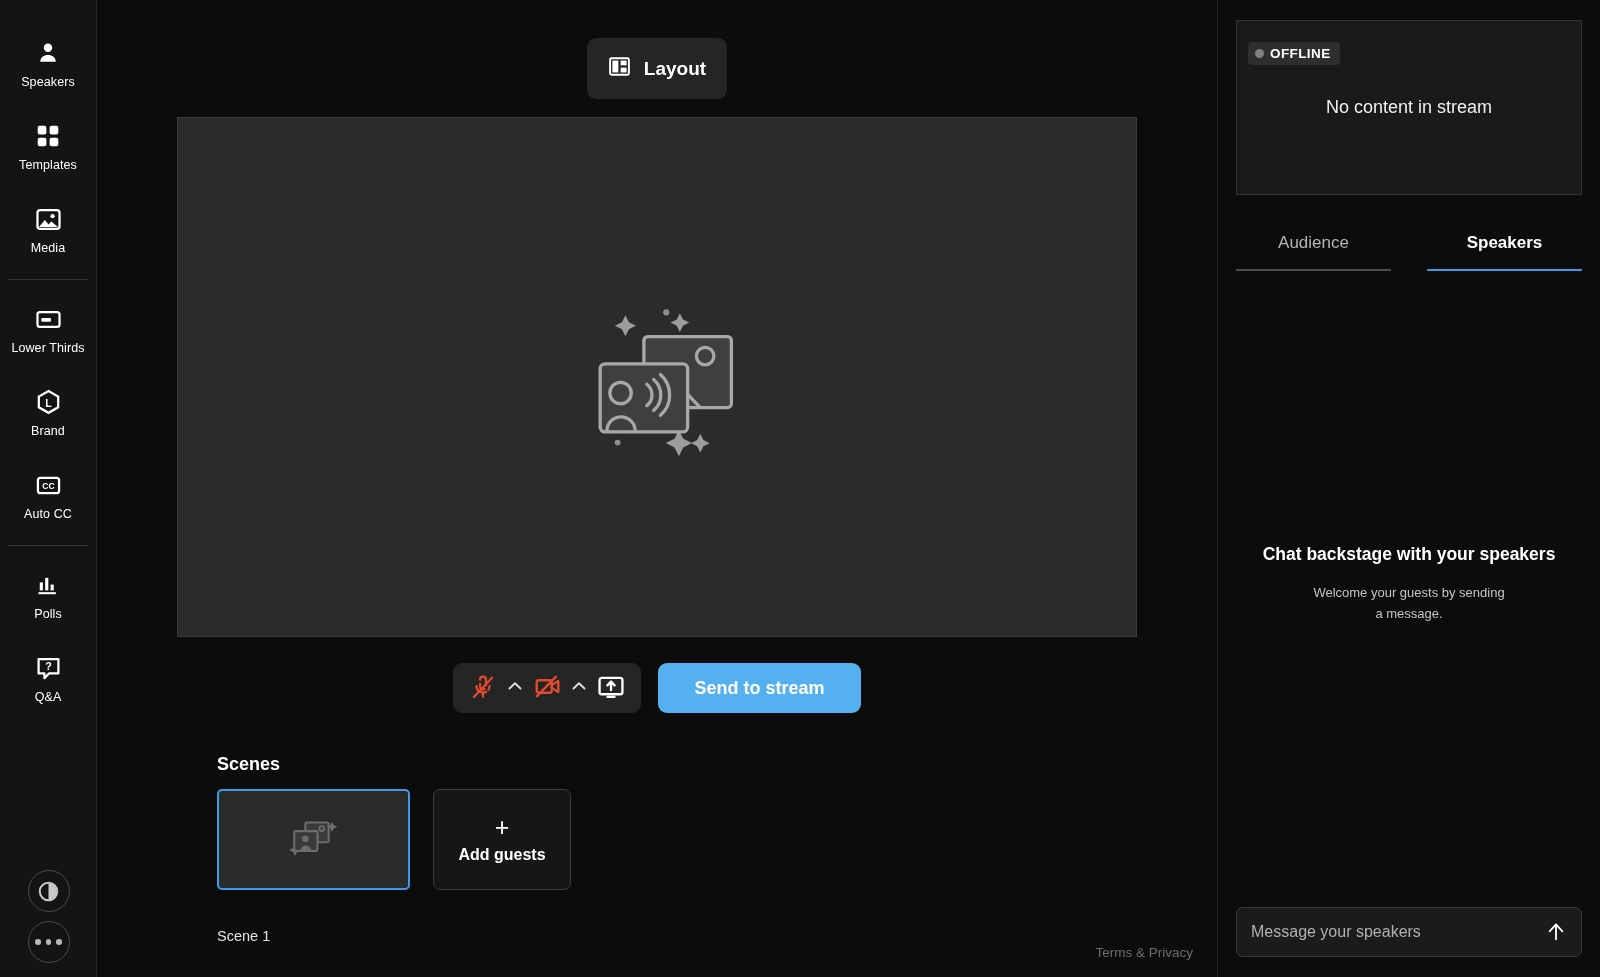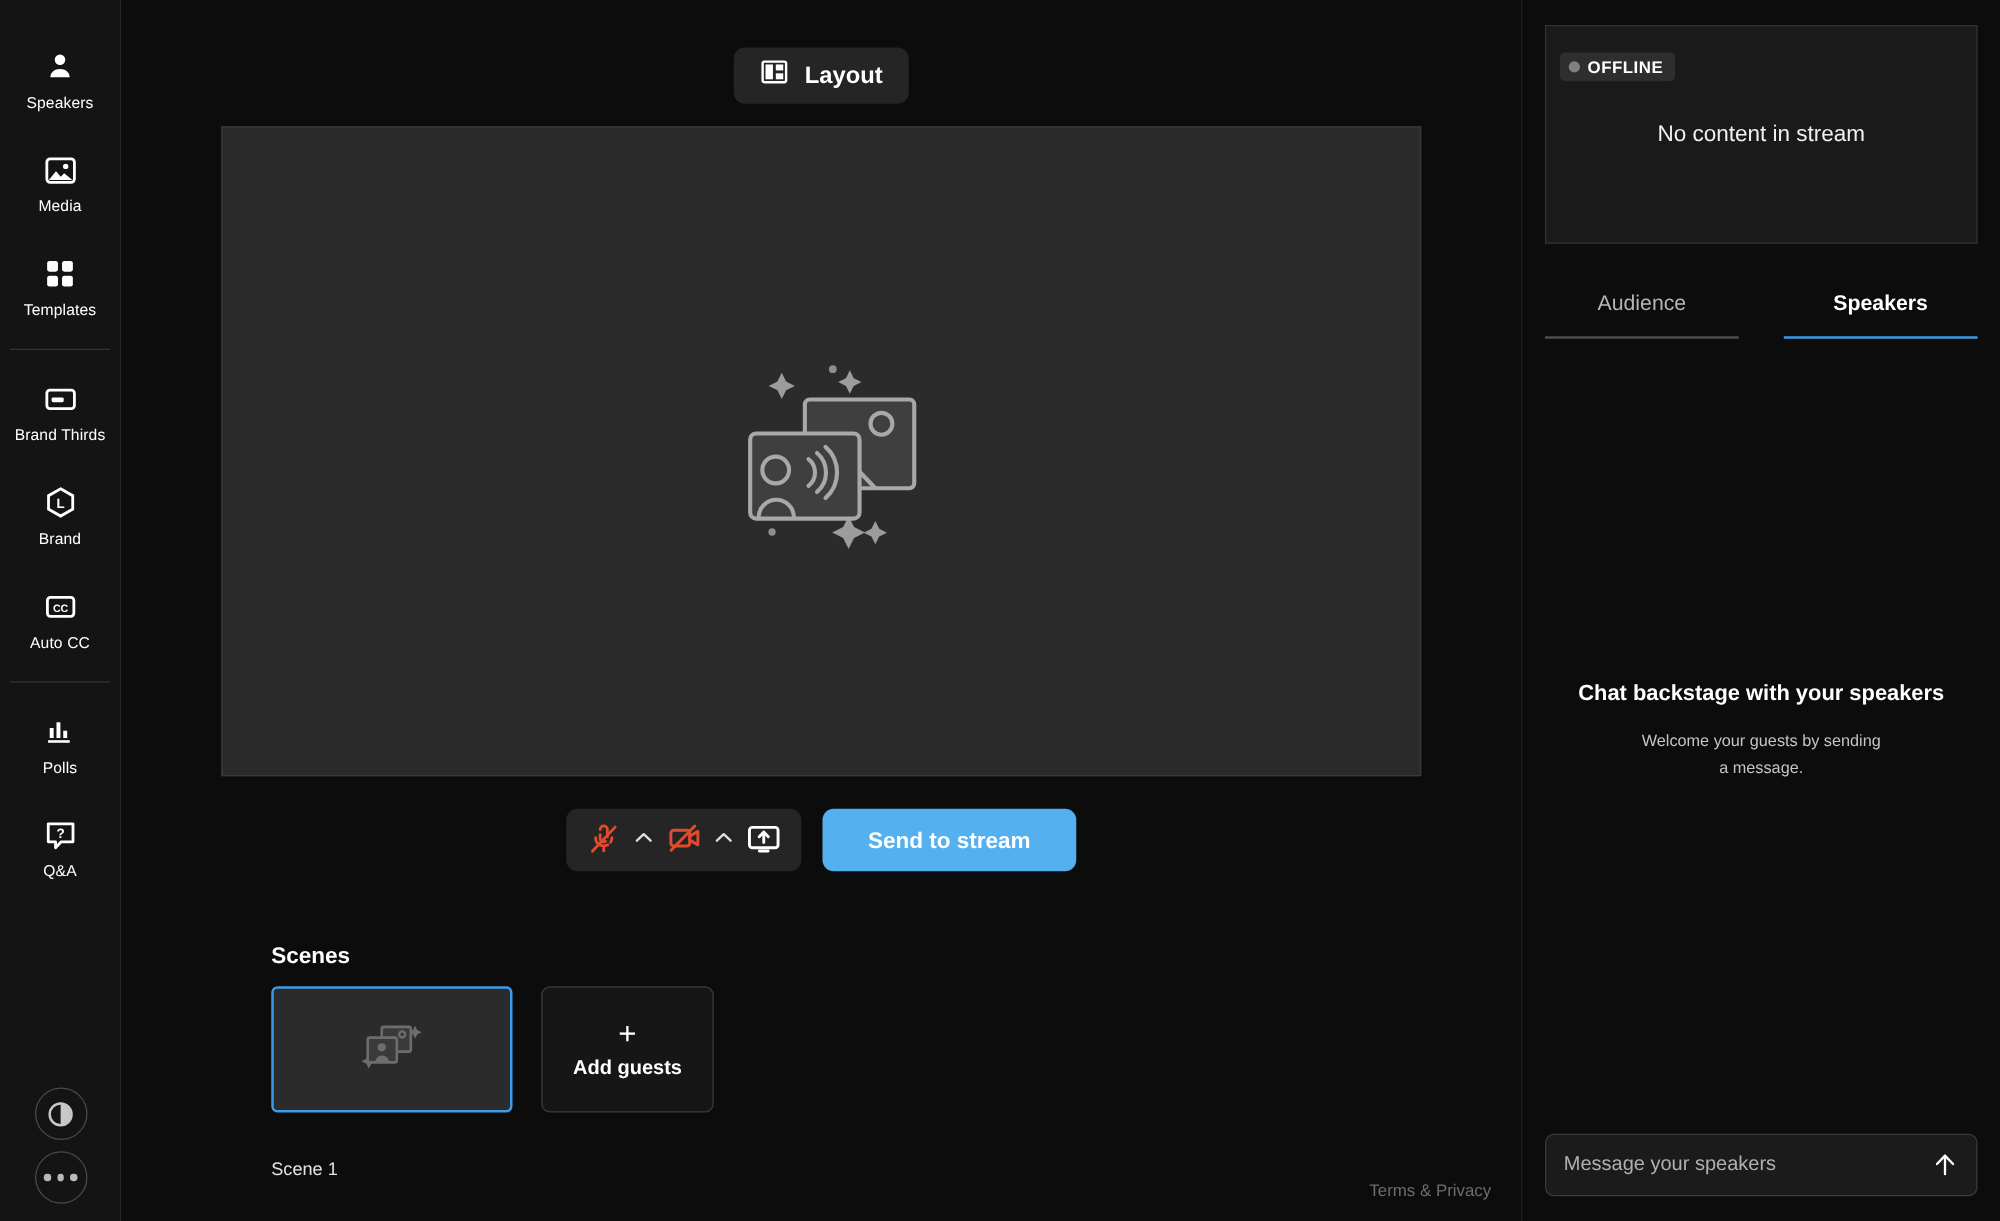--- a/index.html
+++ b/index.html
@@ -40,21 +40,21 @@
   .dots i { width: 5.5px; height: 5.5px; border-radius: 50%; background: #b9b9b9; display: block; }
 
   
   .center {
     flex: 1 1 auto; position: relative; height: 977px;
     background: #0c0c0c; display: flex; flex-direction: column; align-items: center;
     border-right: 1px solid #262626;
   }
   .layout-btn {
     margin-top: 38px;
-    height: 45px; padding: 0 21px; border-radius: 9px;
+    height: 61px; padding: 0 21px; border-radius: 9px;
     background: #252525; color: #fff; border: none;
     display: flex; align-items: center; gap: 13px;
     font-size: 19px; font-weight: bold; cursor: pointer;
     font-family: "Liberation Sans", sans-serif;
   }
 
   .stage {
     margin-top: 18px;
     width: 960px; height: 520px;
     background: #2b2b2b; border: 1px solid #3a3a3a;
@@ -178,51 +178,51 @@
         <svg width="28" height="28" viewBox="0 0 24 24" fill="none" stroke="#fff" stroke-width="1.9" stroke-linecap="round">
           <circle cx="12" cy="7.5" r="3.6" fill="#fff" stroke="none"></circle>
           <path d="M5.4 19.5c0-3.6 2.9-5.7 6.6-5.7s6.6 2.1 6.6 5.7" fill="#fff" stroke="none"></path>
         </svg>
       </span>
       <span class="nav-label">Speakers</span>
     </div>
 
     <div class="nav-item">
       <span class="nav-icon">
-        <svg width="27" height="27" viewBox="0 0 24 24">
-          <rect x="2.2" y="3.6" width="19.6" height="16.8" rx="2.4" fill="none" stroke="#fff" stroke-width="2"></rect>
-          <circle cx="15.6" cy="9" r="1.9" fill="#fff"></circle>
-          <path d="M3.6 18.6l5.1-6.2 3.4 4 2.4-2.6 5.9 4.8z" fill="#fff"></path>
-        </svg>
-      </span>
-      <span class="nav-label">Media</span>
-    </div>
-
-    <div class="nav-item">
-      <span class="nav-icon">
         <svg width="26" height="26" viewBox="0 0 24 24">
           <rect x="2.5" y="2.5" width="8" height="8" rx="1.8" fill="#fff"></rect>
           <rect x="13.5" y="2.5" width="8" height="8" rx="1.8" fill="#fff"></rect>
           <rect x="2.5" y="13.5" width="8" height="8" rx="1.8" fill="#fff"></rect>
           <rect x="13.5" y="13.5" width="8" height="8" rx="1.8" fill="#fff"></rect>
         </svg>
       </span>
       <span class="nav-label">Templates</span>
     </div>
 
+    <div class="nav-item">
+      <span class="nav-icon">
+        <svg width="27" height="27" viewBox="0 0 24 24">
+          <rect x="2.2" y="3.6" width="19.6" height="16.8" rx="2.4" fill="none" stroke="#fff" stroke-width="2"></rect>
+          <circle cx="15.6" cy="9" r="1.9" fill="#fff"></circle>
+          <path d="M3.6 18.6l5.1-6.2 3.4 4 2.4-2.6 5.9 4.8z" fill="#fff"></path>
+        </svg>
+      </span>
+      <span class="nav-label">Media</span>
+    </div>
+
     <div class="nav-sep"></div>
 
     <div class="nav-item">
       <span class="nav-icon">
         <svg width="27" height="27" viewBox="0 0 24 24">
           <rect x="2.2" y="5.4" width="19.6" height="13.2" rx="2.2" fill="none" stroke="#fff" stroke-width="2"></rect>
           <rect x="5.6" y="10.6" width="8.6" height="3.4" rx="1" fill="#fff"></rect>
         </svg>
       </span>
-      <span class="nav-label">Brand Thirds</span>
+      <span class="nav-label">Lower Thirds</span>
     </div>
 
     <div class="nav-item">
       <span class="nav-icon">
         <svg width="27" height="27" viewBox="0 0 24 24">
           <path d="M12 1.8l8.6 4.9v9.6L12 21.2l-8.6-4.9V6.7z" fill="none" stroke="#fff" stroke-width="2"></path>
           <text x="12" y="15.8" font-size="9.5" font-family="Liberation Sans, sans-serif" font-weight="bold" fill="#fff" text-anchor="middle">L</text>
         </svg>
       </span>
       <span class="nav-label">Brand</span>

